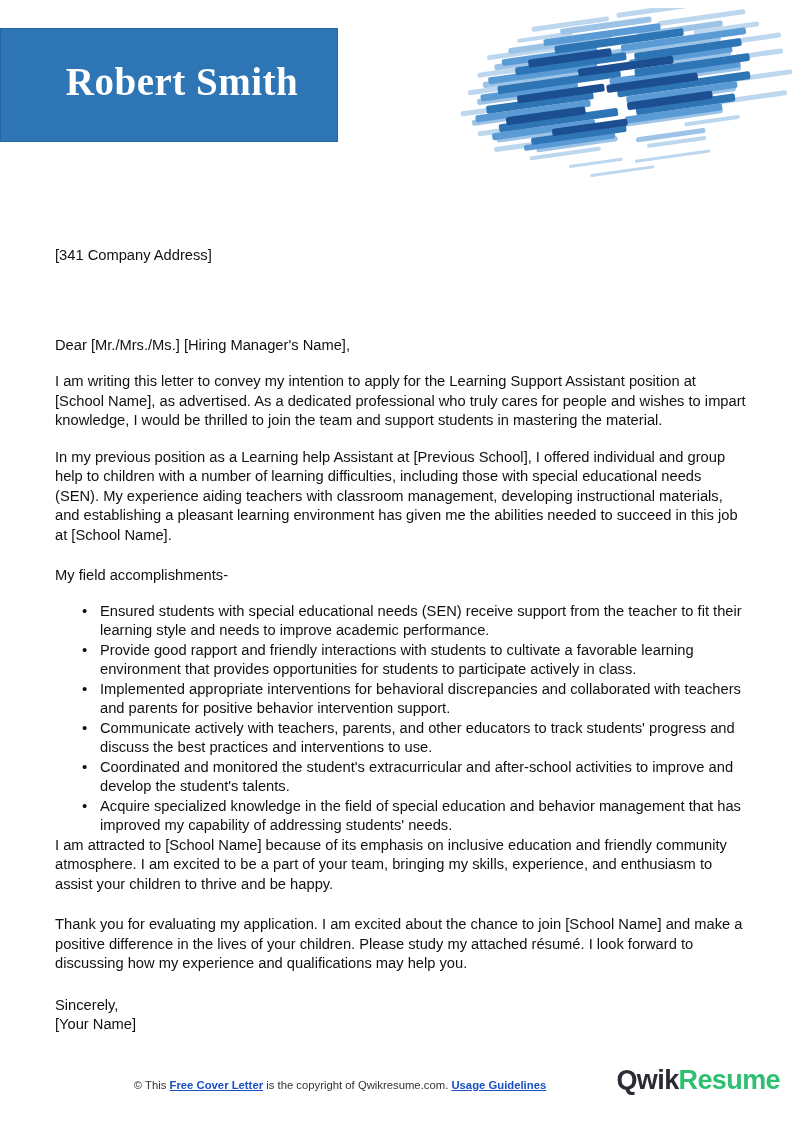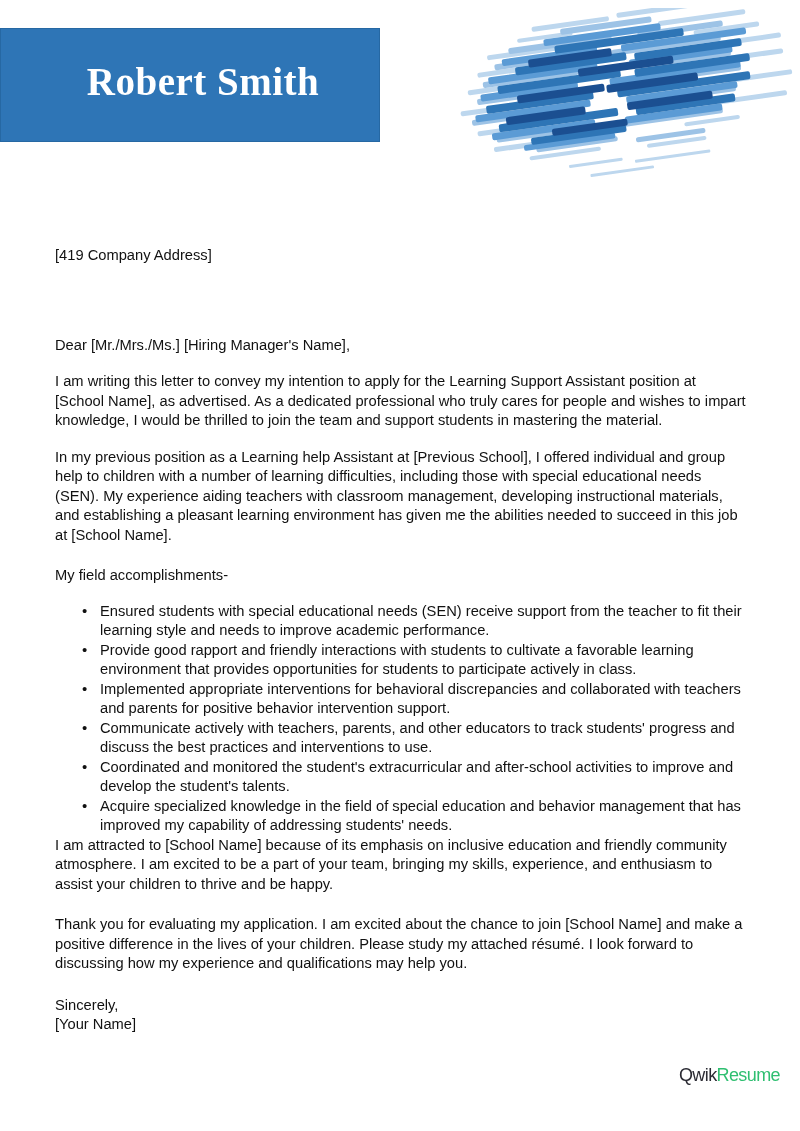--- a/index.html
+++ b/index.html
@@ -21,21 +21,21 @@
     position: absolute;
     left: 0;
     top: 0;
     width: 800px;
     height: 200px;
   }
   #name-banner {
     position: absolute;
     left: 0;
     top: 28px;
-    width: 380px;
+    width: 338px;
     height: 114px;
     background: #2E75B6;
     border: 1px solid #2668a3;
     box-sizing: border-box;
     display: flex;
     flex-direction: column;
     align-items: center;
     justify-content: center;
   }
   #applicant-name {
@@ -130,22 +130,22 @@
   #footer-credit a,
   #footer-credit .link {
     color: #1a4fc4;
     text-decoration: underline;
     font-weight: bold;
   }
   #logo {
     position: absolute;
     right: 20px;
     top: 6px;
-    font-size: 18px;
-    font-weight: normal;
+    font-size: 27px;
+    font-weight: bold;
     letter-spacing: -0.6px;
     font-family: "Liberation Sans", sans-serif;
   }
   #logo-qwik { color: #2b2b33; }
   #logo-resume { color: #2FBF71; }
 </style>
 </head>
 <body>
 
 <div id="header">
@@ -234,21 +234,21 @@
         </g>
       </g>
     </svg>
   </div>
 
 </div>
 
 <div id="letter">
 
   <div id="address-block">
-    <div class="addr-line">[419 Company Address]</div>
+    <div class="addr-line">[341 Company Address]</div>
   </div>
 
   <div id="salutation">Dear [Mr./Mrs./Ms.] [Hiring Manager's Name],</div>
 
   <div class="para">I am writing this letter to convey my intention to apply for the Learning Support Assistant position at [School Name], as advertised. As a dedicated professional who truly cares for people and wishes to impart knowledge, I would be thrilled to join the team and support students in mastering the material.</div>
 
   <div class="para">In my previous position as a Learning help Assistant at [Previous School], I offered individual and group help to children with a number of learning difficulties, including those with special educational needs (SEN). My experience aiding teachers with classroom management, developing instructional materials, and establishing a pleasant learning environment has given me the abilities needed to succeed in this job at [School Name].</div>
 
   <div id="accomplishments-heading">My field accomplishments-</div>
 
@@ -267,18 +267,21 @@
 
   <div id="signoff">
     <div>Sincerely,</div>
     <div>[Your Name]</div>
   </div>
 
 </div>
 
 <div id="footer">
 
+  <div id="footer-credit">
+    <span>© This </span><span class="link">Free Cover Letter</span><span> is the copyright of Qwikresume.com. </span><span class="link">Usage Guidelines</span>
+  </div>
 
   <div id="logo">
     <span id="logo-qwik">Qwik</span><span id="logo-resume">Resume</span>
   </div>
 
 </div>
 
 </body></html>

